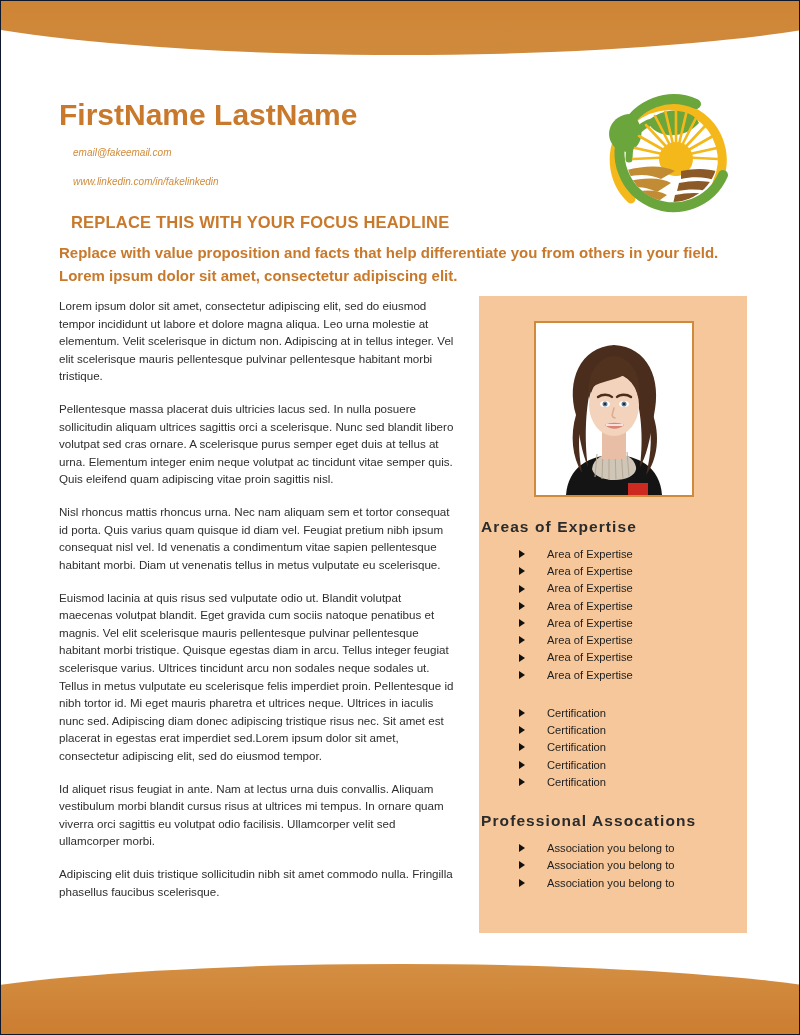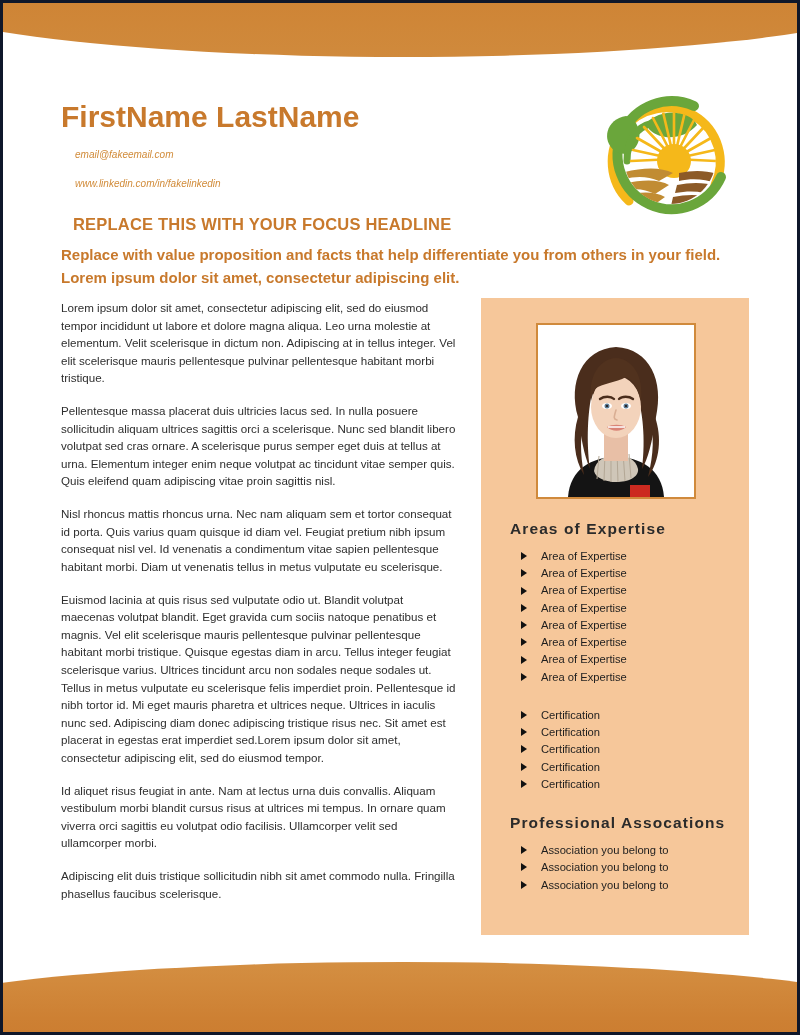--- a/index.html
+++ b/index.html
@@ -10,21 +10,21 @@
   body {
     font-family: "Liberation Sans", sans-serif;
   }
   .page {
     position: relative;
     width: 800px;
     height: 1035px;
     background: #ffffff;
     overflow: hidden;
     box-sizing: border-box;
-    border: 3px solid #0f172a;
+    border: 1px solid #0f172a;
   }
 
   
   .band-top {
     position: absolute;
     left: -120px;
     top: -96px;
     width: 1040px;
     height: 150px;
     background: linear-gradient(180deg, #c8772a 0%, #ce8334 55%, #d08a3c 100%);
@@ -153,33 +153,33 @@
     overflow: hidden;
   }
   .photo-frame svg { display: block; }
 
   .side-heading {
     font-size: 15.5px;
     font-weight: bold;
     color: #2b2b2b;
     letter-spacing: 1.1px;
     margin: 0 0 10px 0;
-    padding-left: 29px;
+    padding-left: 2px;
   }
   .side-list {
     list-style: none;
     margin: 0 0 22px 0;
     padding: 0 0 0 40px;
   }
   .side-list li {
     font-size: 11.2px;
     color: #1e1e1e;
     line-height: 1.45;
     position: relative;
-    padding-left: 20px;
+    padding-left: 28px;
     margin-bottom: 1px;
   }
   .side-list li .tri {
     position: absolute;
     left: 0;
     top: 50%;
     transform: translateY(-50%);
     width: 0;
     height: 0;
     border-left: 6px solid #111111;

